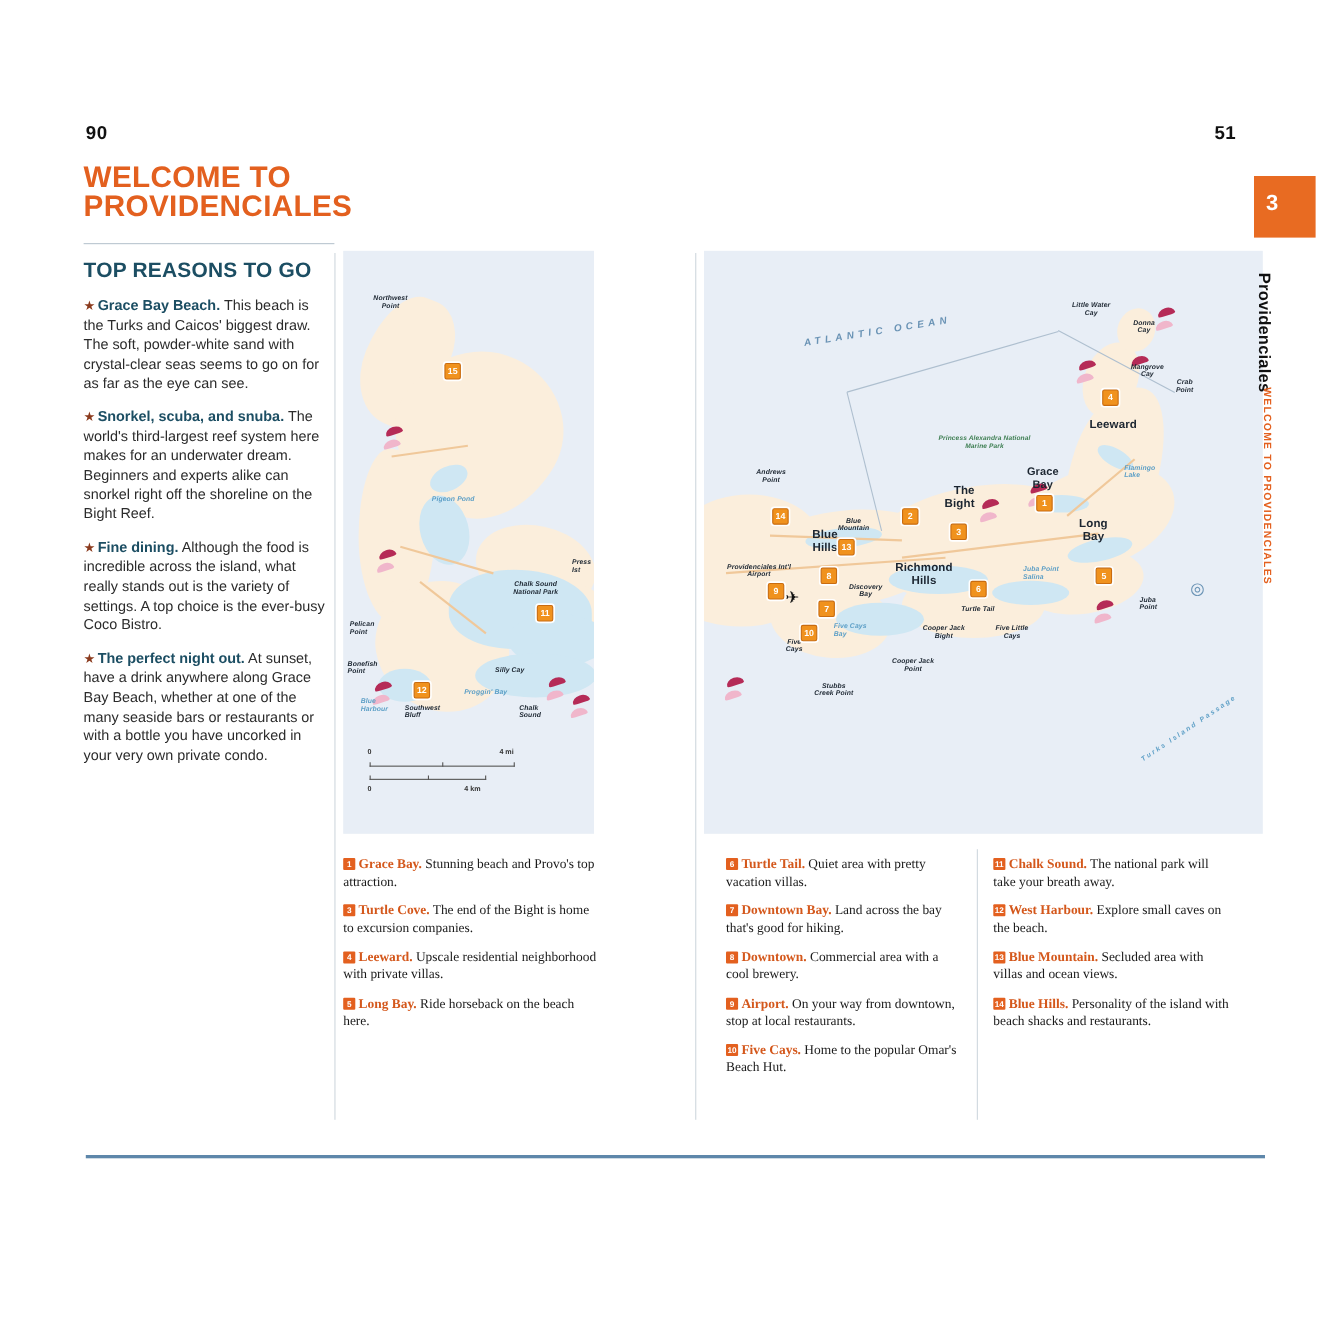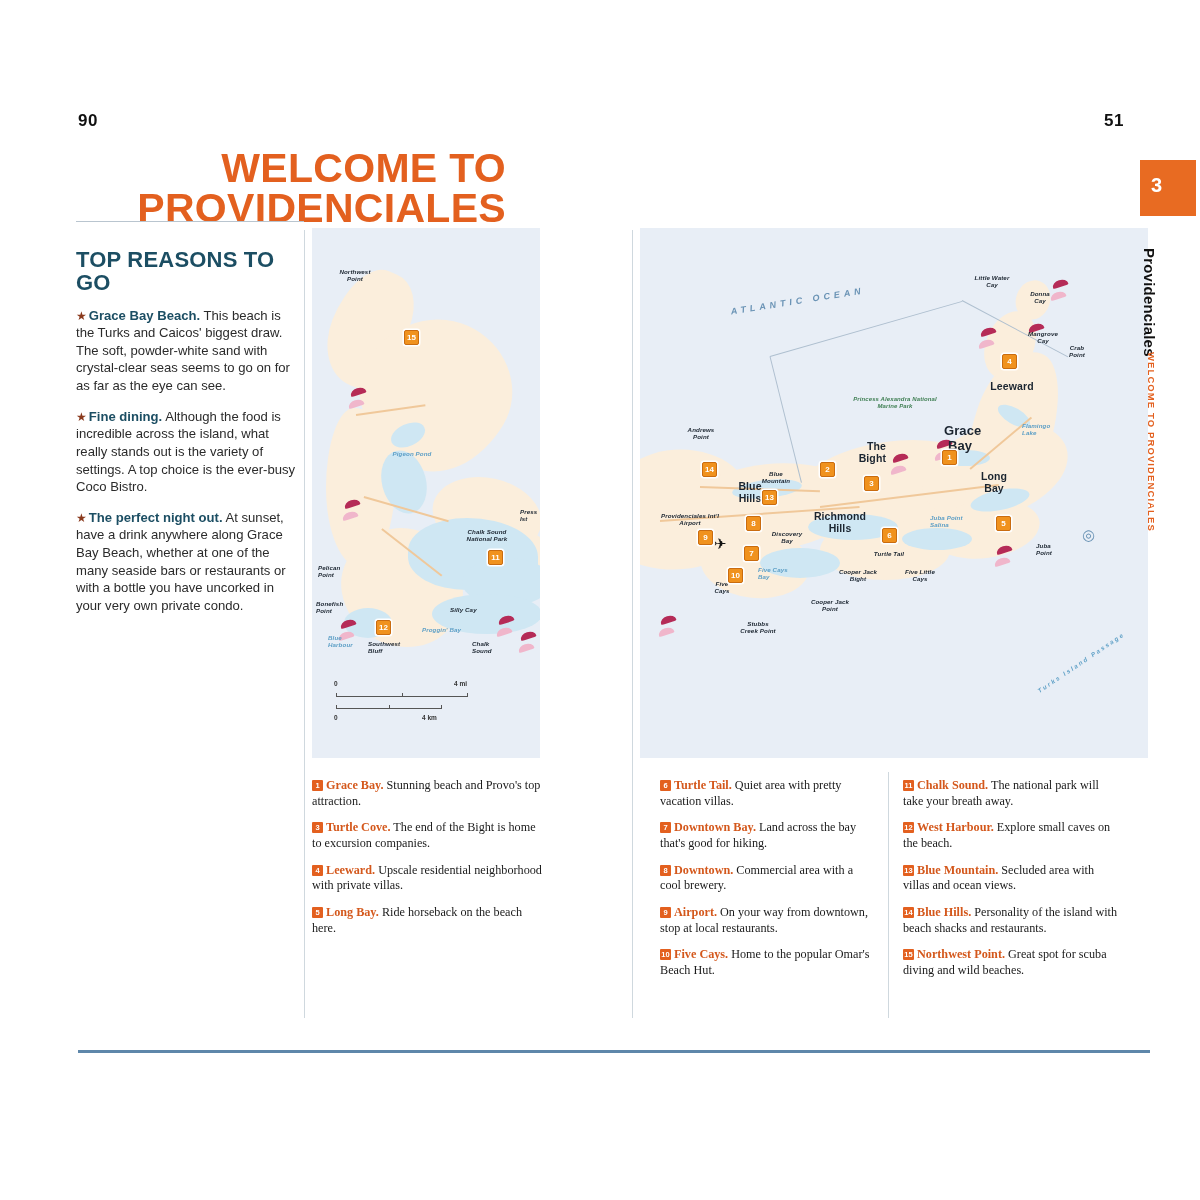--- a/index.html
+++ b/index.html
@@ -13,35 +13,34 @@
   .spread{position:absolute;left:0;top:0;width:1200px;height:1200px;}
 
   
   .folio{position:absolute;font-weight:bold;font-size:17px;color:#111;letter-spacing:.5px;}
   .folio-left{left:78px;top:111px;}
   .folio-right{left:1104px;top:111px;}
 
   
   .title{
     position:absolute;left:76px;top:148px;width:430px;
-    color:#E3601F;font-size:41px;line-height:.98;
+    color:#E3601F;font-size:27px;line-height:.98;
     font-weight:bold;letter-spacing:.3px;
     text-transform:uppercase;
-    text-align:right;
   }
   .title .l2{display:block;}
 
   
   .title-rule{position:absolute;left:76px;top:221px;width:228px;height:1px;background:#b9c5cf;}
 
   
   .leftcol{position:absolute;left:76px;top:232px;width:222px;}
   .sub{
-    color:#1C4E63;font-weight:bold;font-size:22px;line-height:1.06;
-    letter-spacing:.2px;margin:16px 0 12px 0;text-transform:uppercase;
+    color:#1C4E63;font-weight:bold;font-size:19px;line-height:1.06;
+    letter-spacing:.2px;margin:5px 0 12px 0;text-transform:uppercase;
   }
   .reason{
     font-size:13.1px;line-height:1.345;color:#2b2b2b;
     margin:0 0 13px 0;text-align:left;
   }
   .reason .star{color:#8a3a1d;font-size:12px;margin-right:2px;}
   .reason b{color:#1C4E63;font-weight:bold;}
 
   
   .vrule{position:absolute;background:#cfd8de;width:1px;}
@@ -52,21 +51,21 @@
   }
   .map-left{left:312px;top:228px;width:228px;height:530px;}
   .map-right{left:640px;top:228px;width:508px;height:530px;}
 
   .land{position:absolute;background:#FBEEDC;}
   .lagoon{position:absolute;background:#CFE7F3;}
   .road{position:absolute;background:#F0C89A;height:1.5px;transform-origin:left center;}
 
   .mlabel{position:absolute;color:#1b2530;font-size:6.2px;font-weight:bold;line-height:1.15;font-style:italic;letter-spacing:.1px;}
   .mlabel.big{font-size:10.5px;font-style:normal;}
-  .mlabel.mid{font-size:13px;font-style:normal;margin-left:12px;}
+  .mlabel.mid{font-size:10px;font-style:normal;}
   .mlabel.water{color:#5D9FC6;font-style:italic;}
   .mlabel.park{color:#3f7f53;font-style:italic;font-size:6px;}
   .mlabel.ocean{color:#6a93b5;font-style:italic;font-size:9px;letter-spacing:4px;}
 
   .pin{
     position:absolute;width:13px;height:13px;border-radius:2px;
     background:#F0921E;border:1px solid #C96C10;
     color:#fff;font-size:8px;font-weight:bold;
     display:flex;align-items:center;justify-content:center;
     box-shadow:0 0 0 1.5px #fff;
@@ -134,20 +133,23 @@
 
   <div class="vrule" style="left:304px;top:230px;height:788px;"></div>
   <div class="vrule" style="left:632px;top:230px;height:788px;"></div>
   <div class="vrule" style="left:888px;top:772px;height:246px;"></div>
 
   <div class="leftcol">
     <div class="sub">TOP REASONS TO GO</div>
 
     <p class="reason">
       <span class="star">★</span><b>Grace Bay Beach.</b><span> This beach is the Turks and Caicos' biggest draw. The soft, powder-white sand with crystal-clear seas seems to go on for as far as the eye can see.</span>
+    </p>
+    <p class="reason">
+      <span class="star">★</span><b>Snorkel, scuba, and snuba.</b><span> The world's third-largest reef system here makes for an underwater dream. Beginners and experts alike can snorkel right off the shoreline on the Bight Reef.</span>
     </p>
     <p class="reason">
       <span class="star">★</span><b>Fine dining.</b><span> Although the food is incredible across the island, what really stands out is the variety of settings. A top choice is the ever-busy Coco Bistro.</span>
     </p>
     <p class="reason">
       <span class="star">★</span><b>The perfect night out.</b><span> At sunset, have a drink anywhere along Grace Bay Beach, whether at one of the many seaside bars or restaurants or with a bottle you have uncorked in your very own private condo.</span>
     </p>
   </div>
 
   <div class="mapframe map-left">
@@ -316,21 +318,20 @@
     <div class="item"><span class="num">8</span><span class="nm">Downtown.</span><span> Commercial area with a cool brewery.</span></div>
     <div class="item"><span class="num">9</span><span class="nm">Airport.</span><span> On your way from downtown, stop at local restaurants.</span></div>
     <div class="item"><span class="num">10</span><span class="nm">Five Cays.</span><span> Home to the popular Omar's Beach Hut.</span></div>
   </div>
 
   <div class="legend leg-3">
     <div class="item"><span class="num">11</span><span class="nm">Chalk Sound.</span><span> The national park will take your breath away.</span></div>
     <div class="item"><span class="num">12</span><span class="nm">West Harbour.</span><span> Explore small caves on the beach.</span></div>
     <div class="item"><span class="num">13</span><span class="nm">Blue Mountain.</span><span> Secluded area with villas and ocean views.</span></div>
     <div class="item"><span class="num">14</span><span class="nm">Blue Hills.</span><span> Personality of the island with beach shacks and restaurants.</span></div>
-    <div class="item"><span class="num">15</span><span class="nm">Northwest Point.</span><span> Great spot for scuba diving and wild beaches.</span></div>
   </div>
 
   <div class="bottom-rule"></div>
 
   <div class="tab-box">
       <span>3</span>
     </div>
   <div class="tab-title">Providenciales</div>
   <div class="tab-sub">WELCOME TO PROVIDENCIALES</div>
 

